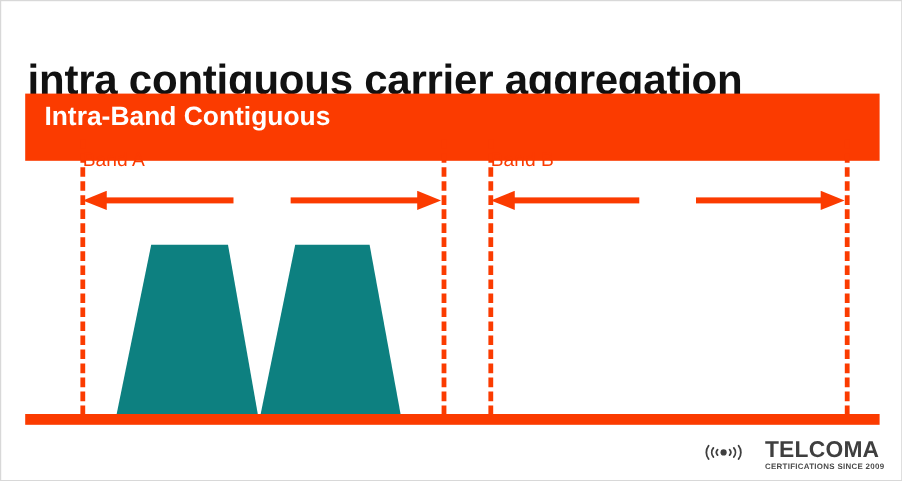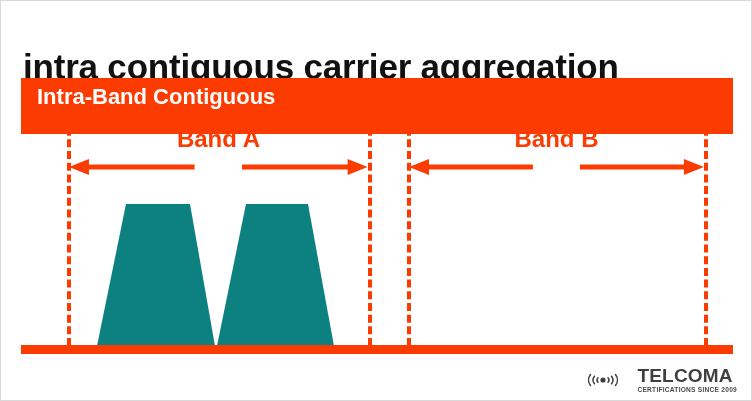--- a/index.html
+++ b/index.html
@@ -80,23 +80,22 @@
   .band-span {
     position: absolute;
     top: 124px;
     height: 56px;
   }
   .band-label {
     position: absolute;
     left: 0;
     top: 0;
     width: 100%;
-    text-align: center;
-    font-size: 24px;
-    font-weight: bold;
+    font-size: 16px;
+    font-weight: normal;
     color: #fb3b00;
     white-space: nowrap;
   }
   .arrow-row {
     position: absolute;
     left: 0;
     top: 34px;
     width: 100%;
     height: 16px;
   }
@@ -119,21 +118,21 @@
     height: 147px;
   }
   .carriers svg { display: block; }
 
   
   .logo {
     position: absolute;
     right: 14px;
     bottom: 6px;
     display: flex;
-    align-items: center;
+    align-items: flex-start;
     gap: 12px;
   }
   .logo-icon { display: block; }
   .logo-text-wrap {
     display: flex;
     flex-direction: column;
     align-items: flex-start;
     line-height: 1;
   }
   .logo-name {

